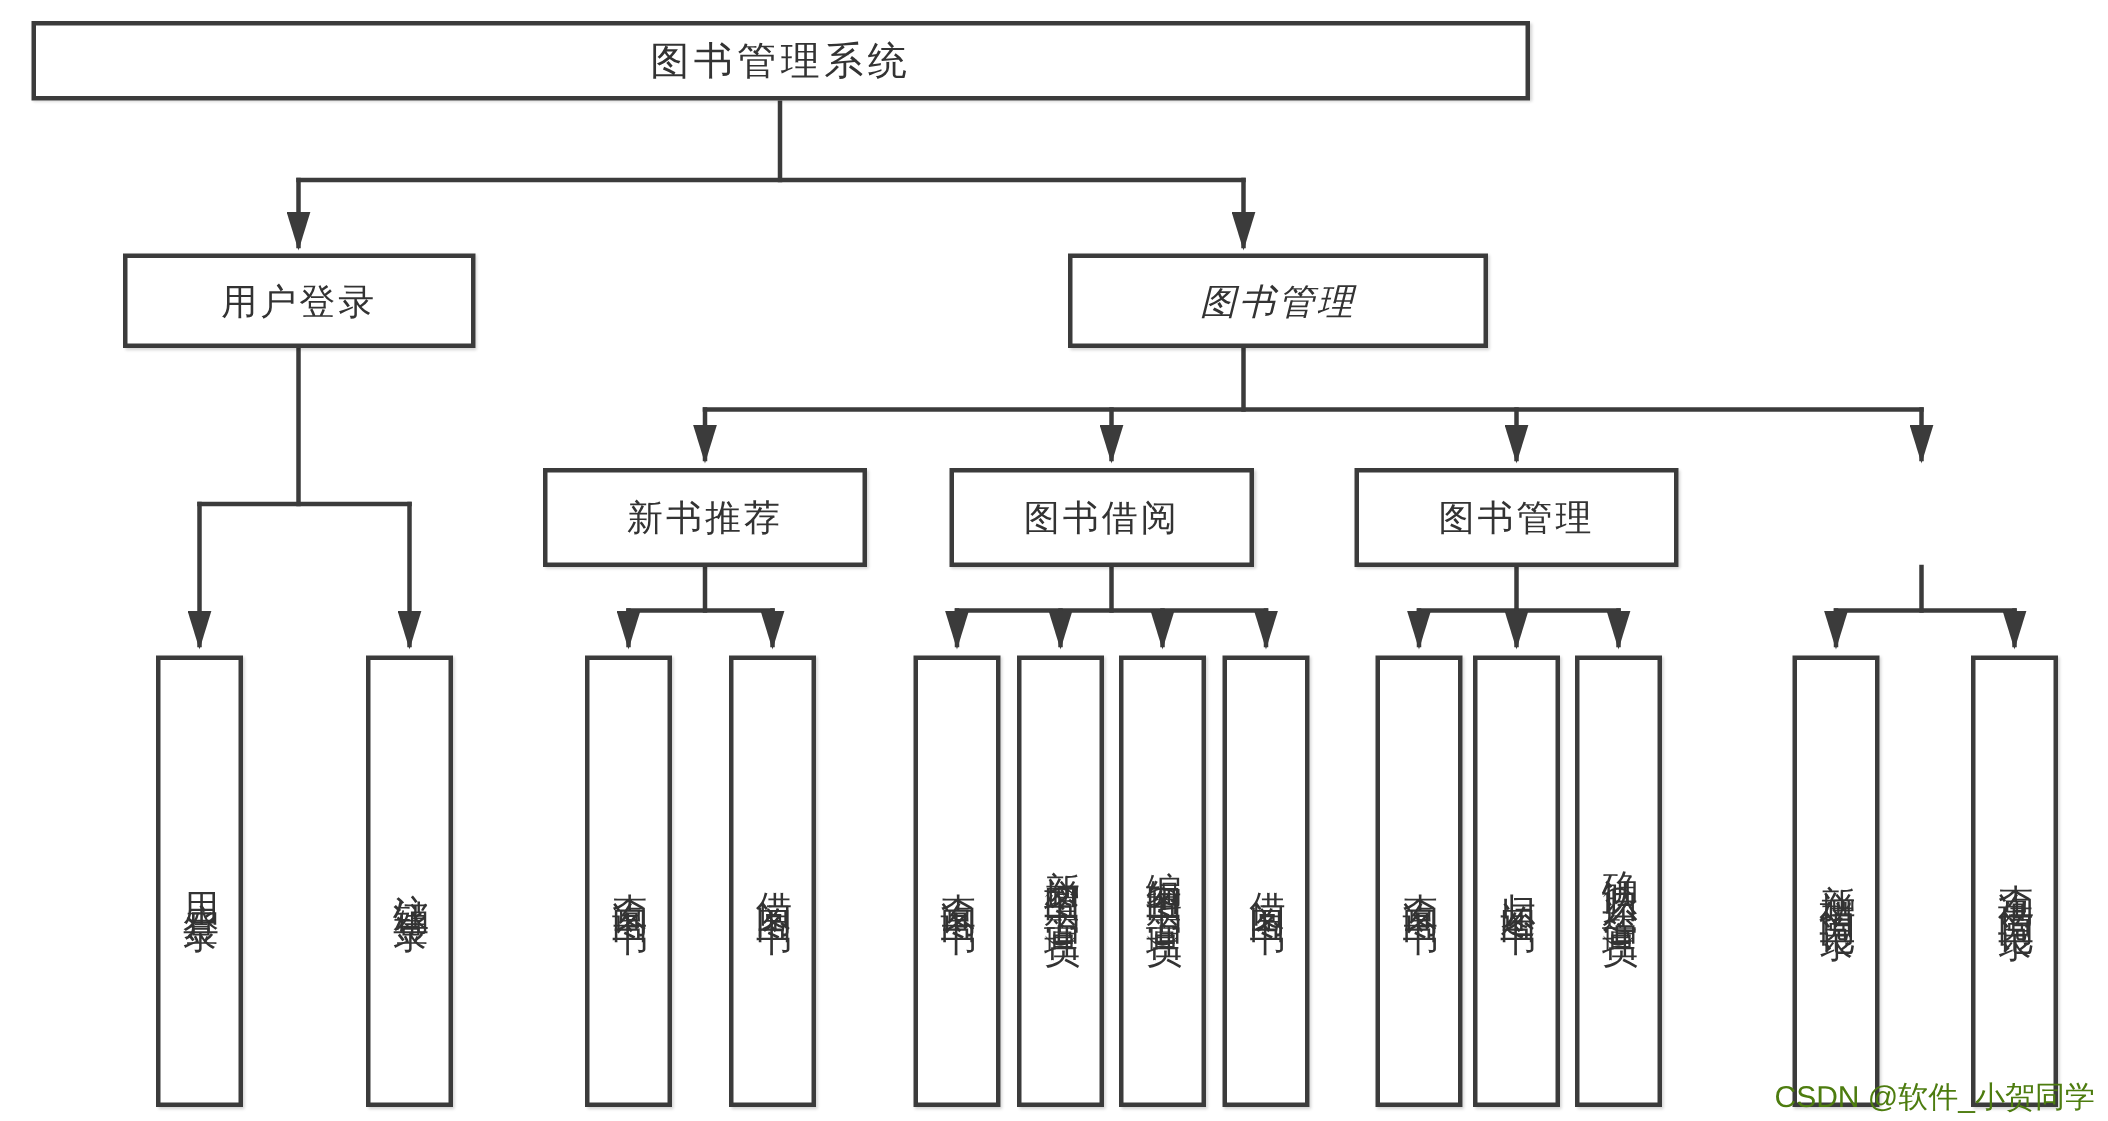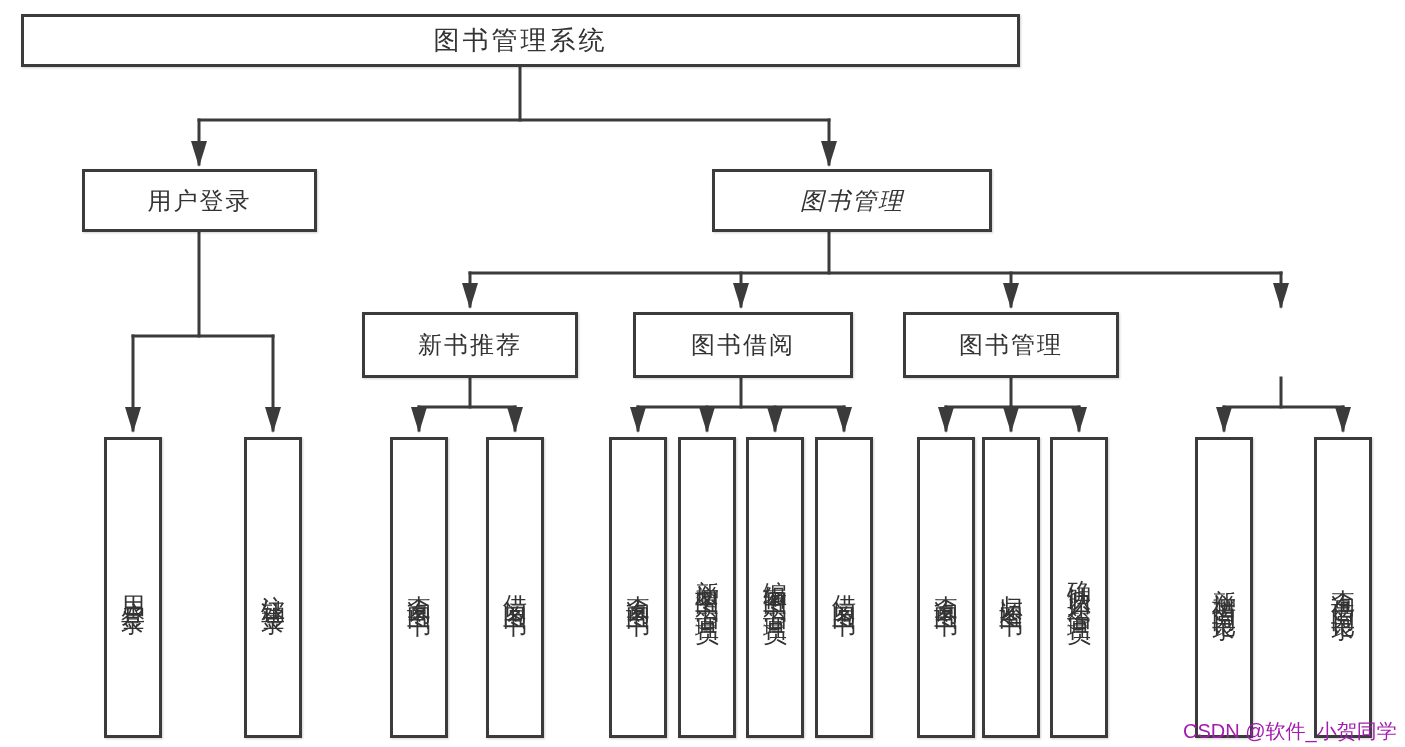--- a/index.html
+++ b/index.html
@@ -55,21 +55,21 @@
     text-orientation: mixed;
     font-size: 24px;
     letter-spacing: 6px;
     line-height: 1;
   }
   .watermark {
     position: absolute;
     left: 1183px;
     top: 718px;
     font-size: 20px;
-    color: #a21caf;
+    color: #4d7c0f;
     white-space: nowrap;
     z-index: 5;
   }
 </style>
 </head>
 <body>
 
 <div class="canvas">
 
   <svg class="wires" width="1405" height="747" viewBox="0 0 1405 747" xmlns="http://www.w3.org/2000/svg">
@@ -121,21 +121,21 @@
       <path d="M1343,407 V430" marker-end="url(#arrow)"></path>
     </g>
   </svg>
 
   <div class="node node-root node-h">图书管理系统</div>
 
   <div class="node node-h lvl2" style="left:82px; width:235px;">用户登录</div>
   <div class="node node-h lvl2" style="left:712px; width:280px;font-style:italic;">图书管理</div>
 
   <div class="node node-h lvl3" style="left:362px; width:216px;">新书推荐</div>
-  <div class="node node-h lvl3" style="left:633px; width:220px;">图书借阅</div>
+  <div class="node node-h lvl3" style="left:633px; width:203px;">图书借阅</div>
   <div class="node node-h lvl3" style="left:903px; width:216px;">图书管理</div>
 
   <div class="node leaf" style="left:104px;">
     <span class="vtext">用户登录</span>
   </div>
   <div class="node leaf" style="left:244px;">
     <span class="vtext">注销登录</span>
   </div>
 
   <div class="node leaf" style="left:390px;">

